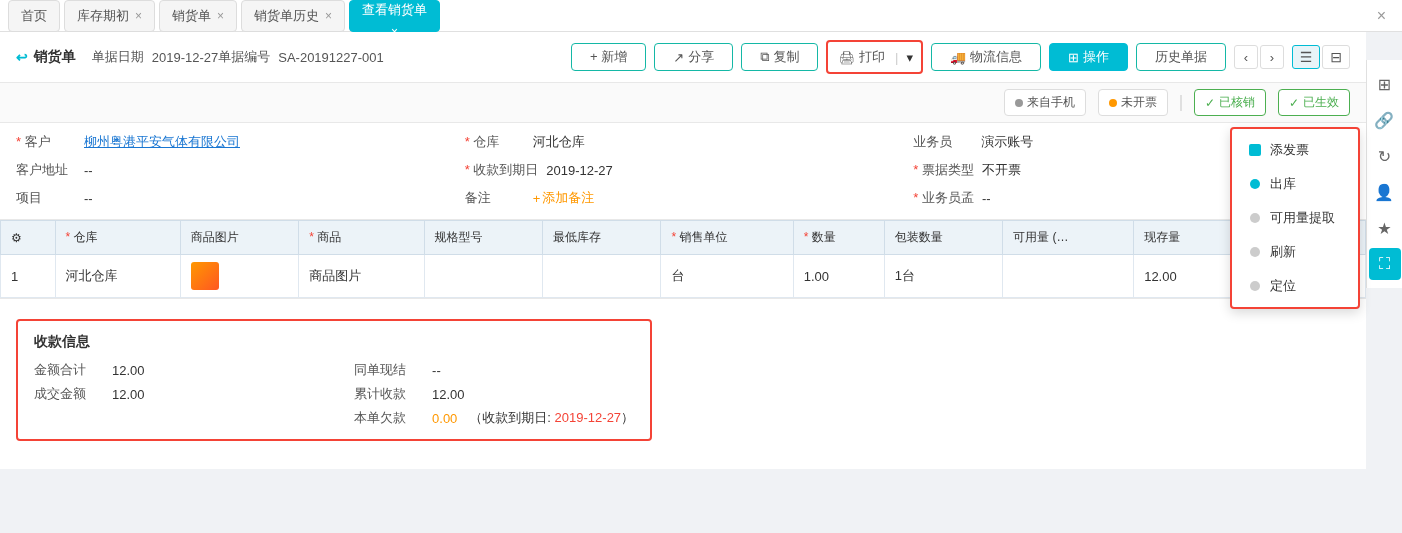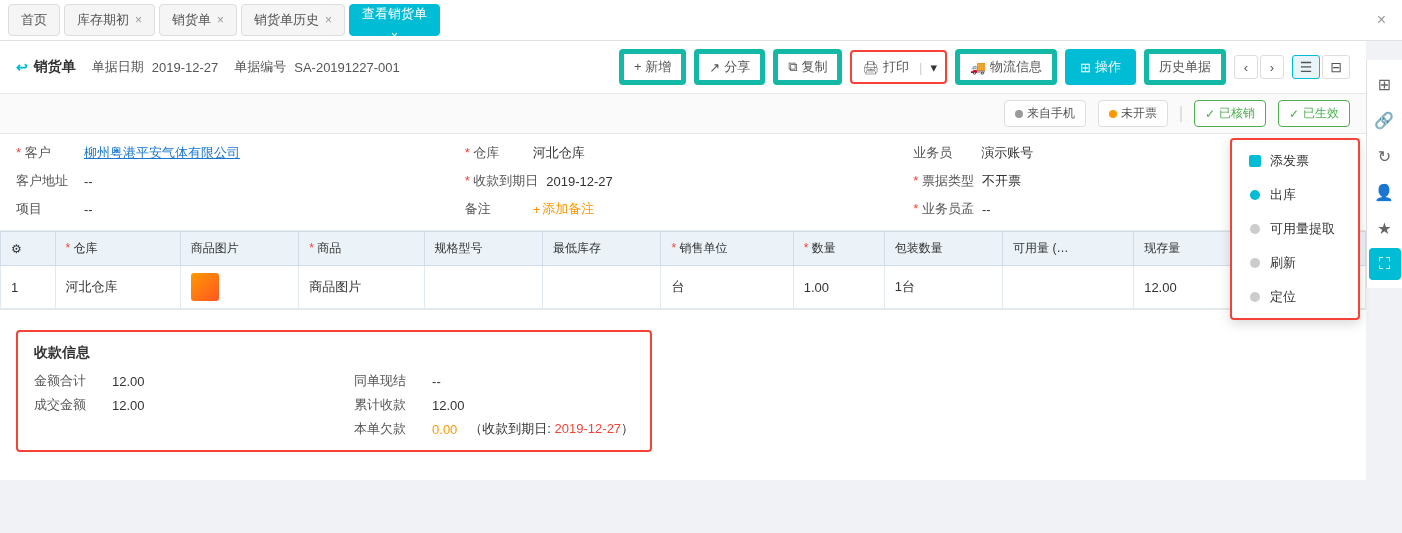--- a/index.html
+++ b/index.html
@@ -1,21 +1,21 @@
 <!DOCTYPE html>
 <html><head>
   <meta charset="utf-8">
   <style>
     * { box-sizing: border-box; margin: 0; padding: 0; }
     body { font-family: 'Microsoft YaHei', Arial, sans-serif; font-size: 13px; background: #f0f2f5; color: #333; }
 
     
     .tab-bar {
       display: flex; align-items: center; background: #fff; border-bottom: 1px solid #e0e0e0;
-      height: 41px; padding: 0 8px; gap: 4px;
+      height: 32px; padding: 0 8px; gap: 4px;
     }
     .tab-item {
       display: flex; align-items: center; padding: 0 12px; height: 32px; border-radius: 4px;
       cursor: pointer; font-size: 13px; color: #555; background: #f5f5f5; border: 1px solid #ddd;
       gap: 6px; white-space: nowrap;
     }
     .tab-item.active { background: #00bcd4; color: #fff; border-color: #00bcd4; flex-direction: column; }
     .tab-item .close-btn { font-size: 12px; color: #999; cursor: pointer; }
     .tab-item.active .close-btn { color: #fff; }
     .tab-bar-spacer { flex: 1; }
@@ -23,25 +23,25 @@
 
     
     .main-content { background: #fff; margin: 0; padding: 0; }
 
     
     .doc-header {
       display: flex; align-items: center; padding: 8px 16px; border-bottom: 1px solid #e8e8e8;
       background: #fff; gap: 16px;
     }
     .doc-title { display: flex; align-items: center; gap: 6px; font-weight: bold; color: #333; font-size: 14px; }
-    .doc-meta { display: flex; align-items: center; gap: 16px; font-size: 13px; color: #555; }
+    .doc-meta { display: flex; align-items: center; gap: 0; font-size: 13px; color: #555; }
     .doc-meta span { display: flex; align-items: center; gap: 4px; }
     .doc-actions { margin-left: auto; display: flex; align-items: center; gap: 8px; }
     .action-btn {
-      display: flex; align-items: center; gap: 4px; padding: 4px 10px; border: 5px solid #14b8a6;
+      display: flex; align-items: center; gap: 4px; padding: 4px 18px; border: 1px solid #14b8a6;
       border-radius: 4px; background: #fff; cursor: pointer; font-size: 13px; color: #555;
       white-space: nowrap;
     }
     .action-btn.teal { background: #00bcd4; color: #fff; border-color: #00bcd4; }
     .nav-arrows { display: flex; gap: 2px; }
     .nav-arrow { width: 24px; height: 24px; border: 1px solid #ddd; border-radius: 3px; display: flex; align-items: center; justify-content: center; cursor: pointer; background: #fff; color: #555; }
     .view-toggle { display: flex; gap: 2px; }
     .view-btn { width: 28px; height: 24px; border: 1px solid #ddd; border-radius: 3px; display: flex; align-items: center; justify-content: center; cursor: pointer; background: #fff; color: #555; font-size: 14px; }
     .view-btn.active { background: #e8f4f8; border-color: #00bcd4; }
 

